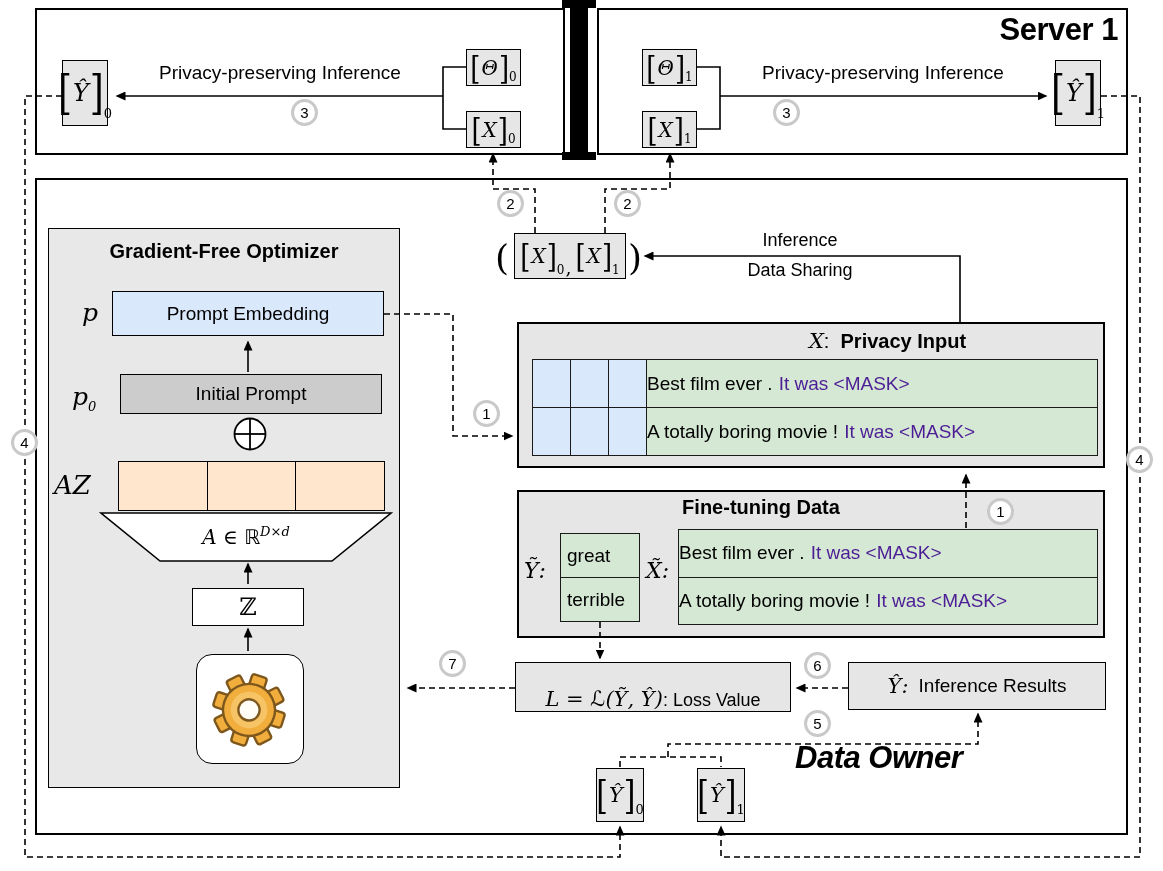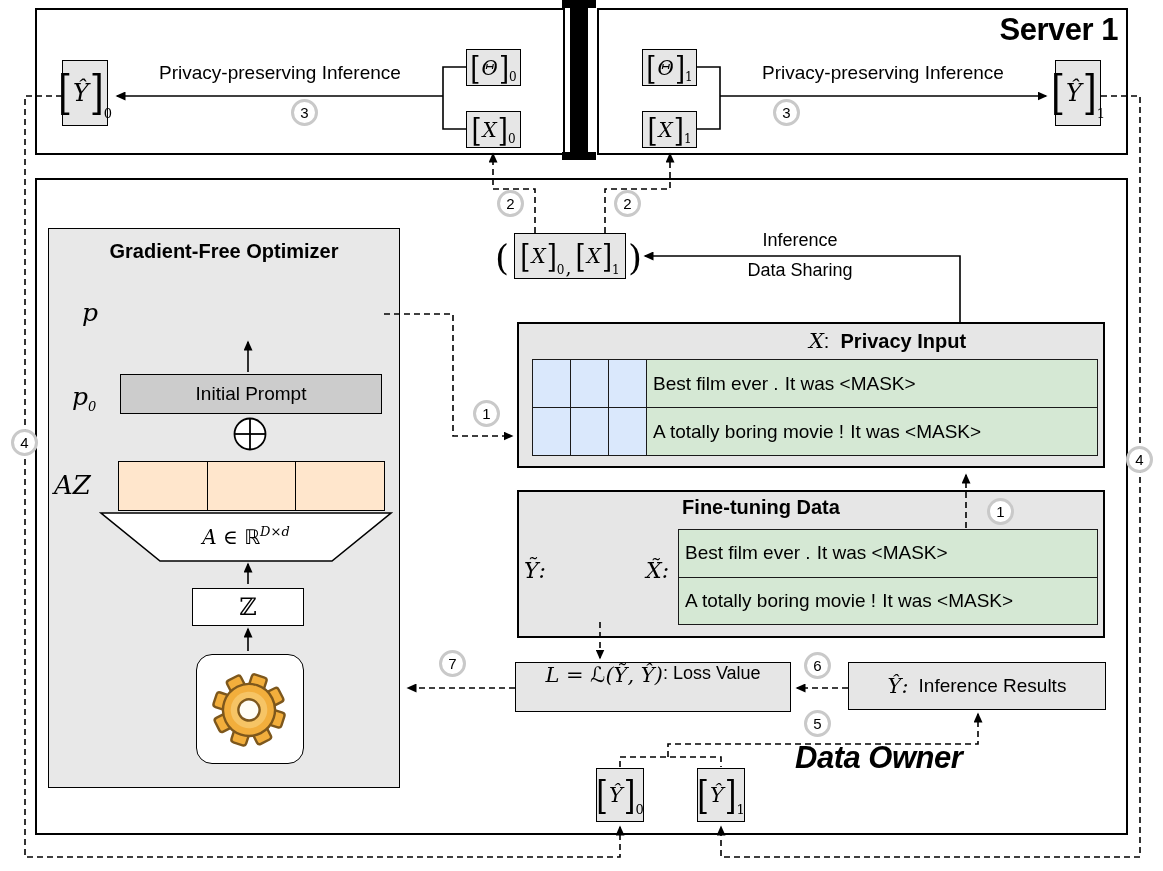--- a/index.html
+++ b/index.html
@@ -21,22 +21,22 @@
   .share.lg .sym{font-size:24px;}
   .share.lg .sb{font-size:13px;margin-bottom:4px;}
   .stepc{position:absolute;width:27px;height:27px;border:3px solid #c9c9c9;border-radius:50%;
          background:#fff;box-sizing:border-box;display:flex;align-items:center;justify-content:center;
          font-size:15px;color:#000;}
   .cellrow{display:flex;height:100%;}
   .ptable{position:absolute;border:1.4px solid #1a1a1a;box-sizing:border-box;display:flex;flex-direction:column;background:#d5e8d4;}
   .prow{flex:1;display:flex;border-bottom:1.2px solid #1a1a1a;box-sizing:border-box;}
   .prow:last-child{border-bottom:none;}
   .bcell{width:38px;background:#dae8fc;border-right:1.2px solid #1a1a1a;box-sizing:border-box;}
-  .gcell{flex:1;background:#d5e8d4;display:flex;align-items:center;padding-left:6px;font-size:19px;white-space:nowrap;}
-  .mask{color:#000000;margin-left:6px;}
+  .gcell{flex:1;background:#d5e8d4;display:flex;align-items:center;font-size:19px;white-space:nowrap;}
+  .mask{color:#4c1d95;margin-left:6px;}
   .svgo{position:absolute;left:0;top:0;pointer-events:none;}
   .blackbar{position:absolute;background:#000;}
   sup,sub{font-size:13px;}
 </style>
 </head>
 <body>
 
 <div id="canvas">
 
   <div class="box" style="left:35px;top:8px;width:530px;height:147px;"></div>
@@ -90,20 +90,21 @@
   <div class="box" style="left:35px;top:178px;width:1093px;height:657px;"></div>
   <div class="titleBig" style="left:795px;top:740px;width:318px;text-align:left;font-style:italic;">Data Owner</div>
 
   <div class="gbox" style="left:48px;top:228px;width:352px;height:560px;background:#e8e8e8;"></div>
 
   <svg class="svgo" width="1163" height="871">
     <path d="M101,513 L391,513 L332,561 L160,561 Z" fill="#fff" stroke="#000" stroke-width="1.6"></path>
   </svg>
   <div class="abs" style="left:48px;top:240px;width:352px;text-align:center;font-size:20px;font-weight:bold;">Gradient-Free Optimizer</div>
   <div class="abs math" style="left:82px;top:298px;font-size:25px;">p</div>
+  <div class="gbox" style="left:112px;top:291px;width:272px;height:45px;background:#dae8fc;display:flex;align-items:center;justify-content:center;font-size:19px;">Prompt Embedding</div>
   <div class="abs math" style="left:72px;top:382px;font-size:25px;"><span>p</span><sub>0</sub></div>
   <div class="gbox" style="left:120px;top:374px;width:262px;height:40px;background:#cccccc;display:flex;align-items:center;justify-content:center;font-size:19px;">Initial Prompt</div>
 
   <svg class="abs" style="left:232px;top:416px;" width="36" height="36">
     <circle cx="18" cy="18" r="15.5" fill="#fff" stroke="#000" stroke-width="1.8"></circle>
     <line x1="2.5" y1="18" x2="33.5" y2="18" stroke="#000" stroke-width="1.8"></line>
     <line x1="18" y1="2.5" x2="18" y2="33.5" stroke="#000" stroke-width="1.8"></line>
   </svg>
   <div class="abs math" style="left:54px;top:470px;font-size:26px;">AZ</div>
   <div class="abs" style="left:118px;top:461px;width:267px;height:50px;border:1.5px solid #000;box-sizing:border-box;background:#ffe6cc;">
@@ -171,37 +172,45 @@
       <div class="gcell">
           <span>A totally boring movie !</span>
           <span class="mask">It was &lt;MASK&gt;</span>
         </div>
     </div>
   </div>
 
   <div class="gbox" style="left:517px;top:490px;width:588px;height:148px;border-width:2px;"></div>
   <div class="abs center" style="left:517px;top:496px;width:488px;font-size:20px;font-weight:bold;">Fine-tuning Data</div>
   <div class="abs math" style="left:524px;top:558px;font-size:22px;">Ỹ:</div>
+  <div class="ptable" style="left:560px;top:533px;width:80px;height:89px;">
+    <div class="prow">
+        <div class="gcell" style="padding-left:6px;">great</div>
+      </div>
+    <div class="prow">
+        <div class="gcell" style="padding-left:6px;">terrible</div>
+      </div>
+  </div>
   <div class="abs math" style="left:646px;top:558px;font-size:22px;">X̃:</div>
   <div class="ptable" style="left:678px;top:529px;width:420px;height:96px;">
     <div class="prow">
       <div class="gcell">
           <span>Best film ever .</span>
           <span class="mask">It was &lt;MASK&gt;</span>
         </div>
     </div>
     <div class="prow">
       <div class="gcell">
           <span>A totally boring movie !</span>
           <span class="mask">It was &lt;MASK&gt;</span>
         </div>
     </div>
   </div>
 
-  <div class="gbox" style="left:515px;top:662px;width:276px;height:50px;display:flex;align-items:flex-start;justify-content:center;">
+  <div class="gbox" style="left:515px;top:662px;width:276px;height:50px;display:flex;align-items:flex-end;justify-content:center;">
     <span class="math" style="font-size:21px;">L = ℒ(Ỹ, Ŷ)</span>
       <span style="font-size:18px;">: Loss Value</span>
   </div>
   <div class="gbox" style="left:848px;top:662px;width:258px;height:48px;display:flex;align-items:center;justify-content:center;">
     <span class="math" style="font-size:21px;margin-right:10px;">Ŷ:</span>
       <span style="font-size:19px;">Inference Results</span>
   </div>
 
   <div class="share lg" style="left:596px;top:768px;width:48px;height:54px;">
     <span class="bk" style="font-size:30px;">[</span>

